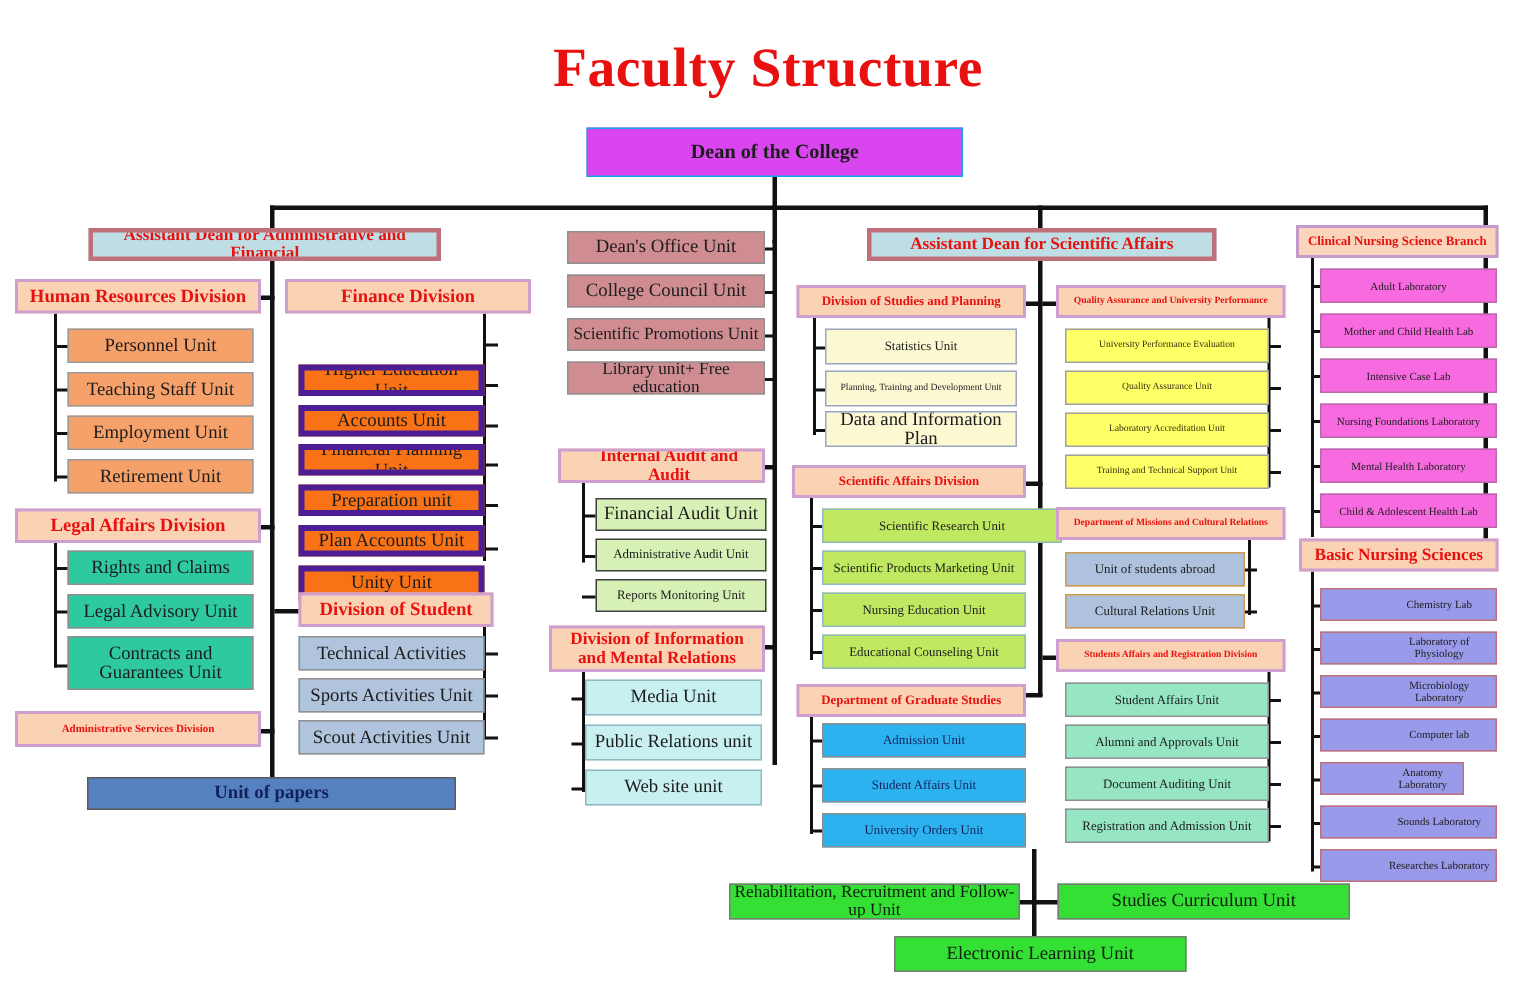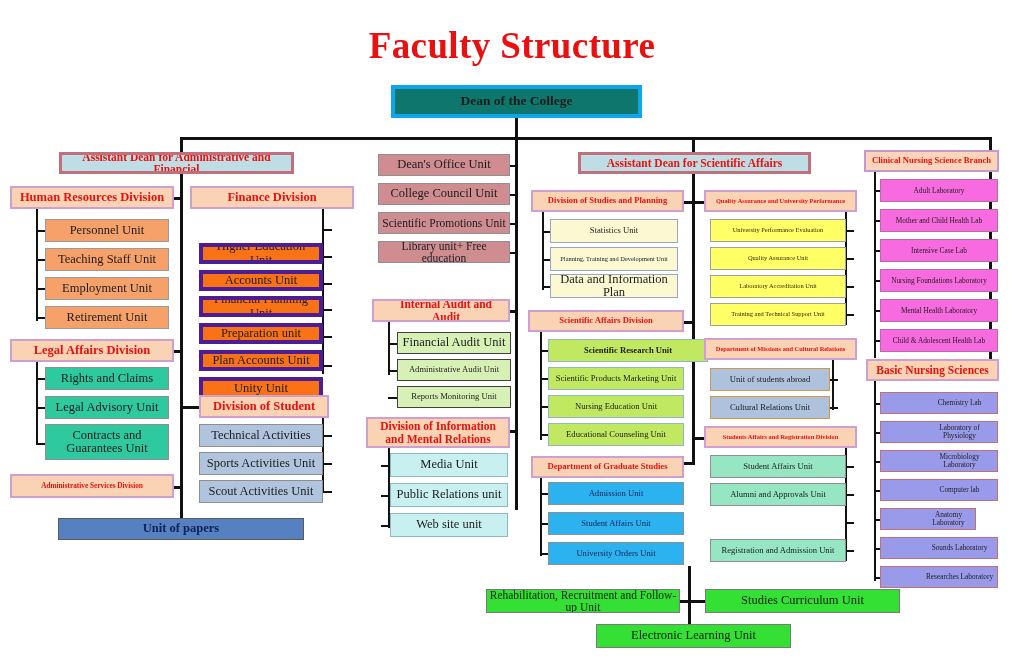--- a/index.html
+++ b/index.html
@@ -33,21 +33,21 @@
   #title{
     position:absolute;left:0;top:24px;width:1024px;
     text-align:center;
     font-size:37px;font-weight:bold;color:#e8110f;
     letter-spacing:.4px;
     font-family:"Liberation Serif", serif;
     z-index:6;
   }
 
   
-  .c-dean   {background:#0f766e;border:4px solid #0ea5e9;color:#1c1c1c;font-weight:bold;}
+  .c-dean   {background:#d946ef;border:1px solid #0ea5e9;color:#1c1c1c;font-weight:bold;}
   .c-asst   {background:#bfdde4;border:3px solid #c0707a;color:#e8110f;font-weight:bold;}
   .c-peach  {background:#fbd5bb;border:2px solid #c49acb;color:#e8110f;font-weight:bold;}
   .c-peach2 {background:#fad2b4;border:2px solid #cf9fd0;color:#e8110f;font-weight:bold;}
   .c-orange {background:#f7a16a;border:1px solid #9a9a9a;color:#1c1c1c;}
   .c-teal   {background:#2fc9a0;border:1px solid #8f8f8f;color:#1c1c1c;}
   .c-yellow {background:#f97316;border:4px solid #4c1d95;color:#1c1c1c;margin-top:24px;}
   .c-bluegr {background:#b0c4de;border:1px solid #8f8f8f;color:#1c1c1c;}
   .c-steel  {background:#5581c0;border:1px solid #5b5b5b;color:#12215a;font-weight:bold;}
   .c-rose   {background:#cf8d92;border:1px solid #8f8f8f;color:#1c1c1c;}
   .c-mint   {background:#d7f0b6;border:1px solid #404040;color:#1c1c1c;}
@@ -309,21 +309,21 @@
     <span>Data and Information Plan</span>
     </div>
   <div class="ln lnh" style="left:542px;top:286px;width:9px;"></div>
 
   <div class="box c-peach2 t-9" style="left:528px;top:310px;width:156px;height:22px;">
     <span>Scientific Affairs Division</span>
   </div>
   <div class="ln lnh3" style="left:684px;top:321px;width:11px;"></div>
   <div class="ln lnv" style="left:540px;top:332px;height:108px;"></div>
 
-  <div class="box c-lgreen t-9" style="left:548px;top:339px;width:160px;height:23px;font-weight:bold;">
+  <div class="box c-lgreen t-9" style="left:548px;top:339px;width:160px;height:23px;">
     <span>Scientific Research Unit</span>
     </div>
   <div class="ln lnh" style="left:540px;top:350px;width:9px;"></div>
 
   <div class="box c-lgreen t-9" style="left:548px;top:367px;width:136px;height:23px;">
     <span>Scientific Products Marketing Unit</span>
     </div>
   <div class="ln lnh" style="left:540px;top:378px;width:9px;"></div>
 
   <div class="box c-lgreen t-9" style="left:548px;top:395px;width:136px;height:23px;">
@@ -408,20 +408,23 @@
   <div class="box c-aqua t-9" style="left:710px;top:455px;width:136px;height:23px;">
     <span>Student Affairs Unit</span>
     </div>
   <div class="ln lnh" style="left:845px;top:466px;width:9px;"></div>
 
   <div class="box c-aqua t-9" style="left:710px;top:483px;width:136px;height:23px;">
     <span>Alumni and Approvals Unit</span>
     </div>
   <div class="ln lnh" style="left:845px;top:494px;width:9px;"></div>
 
+  <div class="box c-aqua t-9" style="left:710px;top:511px;width:136px;height:23px;">
+    <span>Document Auditing Unit</span>
+    </div>
   <div class="ln lnh" style="left:845px;top:522px;width:9px;"></div>
 
   <div class="box c-aqua t-9" style="left:710px;top:539px;width:136px;height:23px;">
     <span>Registration and Admission Unit</span>
     </div>
   <div class="ln lnh" style="left:845px;top:550px;width:9px;"></div>
 
   <div class="ln lnv3" style="left:989px;top:160px;width:3px;height:220px;"></div>
   <div class="ln lnh3" style="left:982px;top:161px;width:10px;"></div>
 

